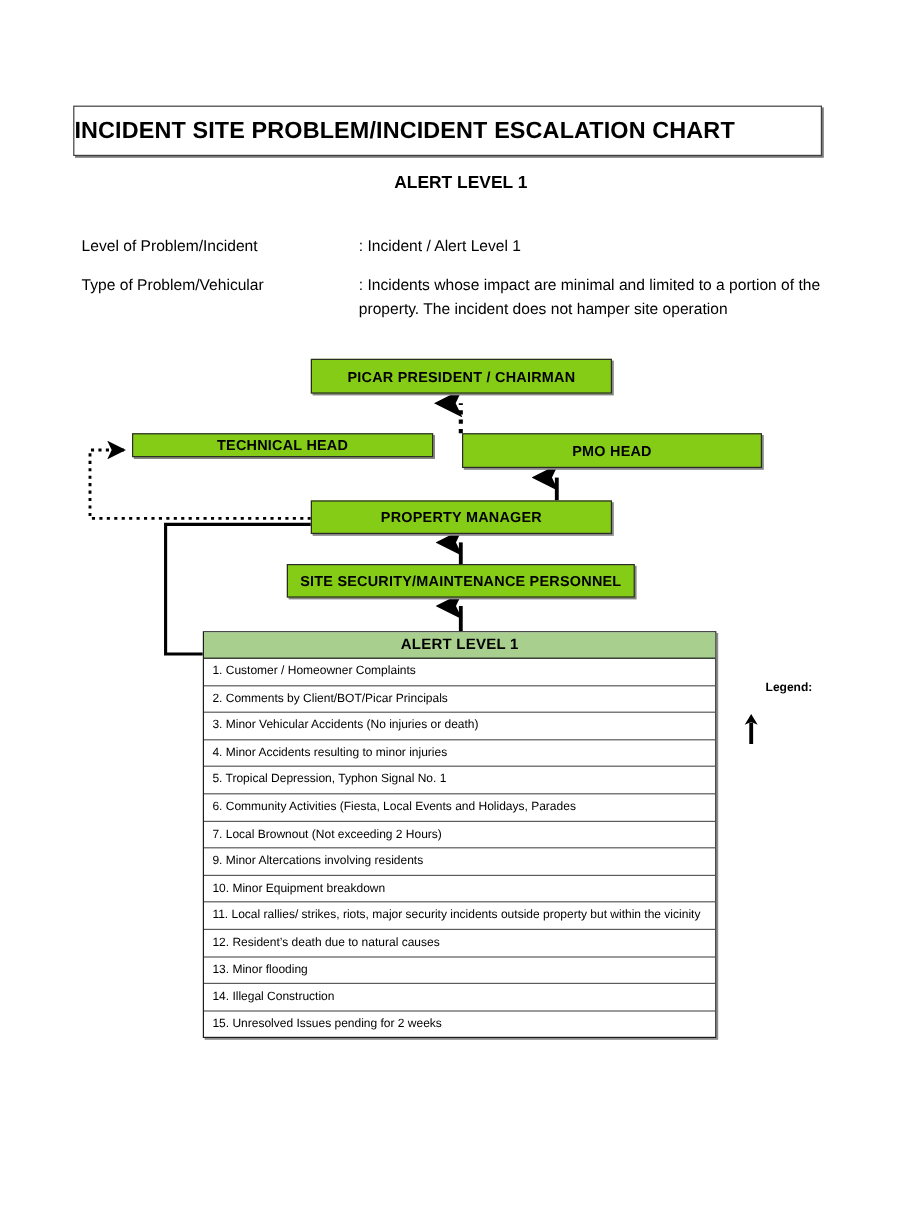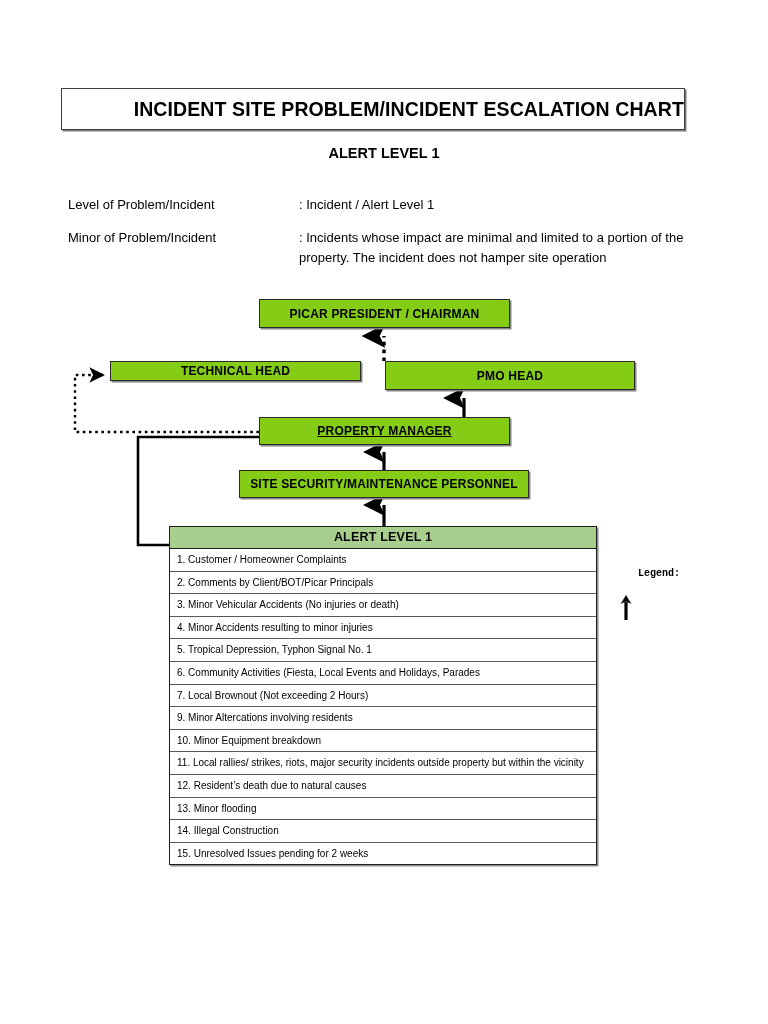--- a/index.html
+++ b/index.html
@@ -21,21 +21,21 @@
     position: absolute;
     left: 61px;
     top: 88px;
     width: 624px;
     height: 42px;
     border: 1.5px solid #3f3f3f;
     box-shadow: 1.5px 1.5px 0 #7a7a7a;
     box-sizing: border-box;
     display: flex;
     align-items: center;
-    justify-content: flex-end;
+    justify-content: flex-start;
   }
   #title-box .title-text {
     font-size: 19.5px;
     font-weight: bold;
     letter-spacing: .1px;
   }
 
   #subtitle {
     position: absolute;
     left: 0;
@@ -70,21 +70,21 @@
     align-items: center;
     justify-content: center;
     font-size: 12px;
     font-weight: bold;
     letter-spacing: .2px;
     z-index: 3;
   }
   #node-picar    { left: 259px; top: 299px; width: 251px; height: 29px; }
   #node-technical{ left: 110px; top: 361px; width: 251px; height: 20px; }
   #node-pmo      { left: 385px; top: 361px; width: 250px; height: 29px; }
-  #node-property { left: 259px; top: 417px; width: 251px; height: 28px; text-decoration: underline; }
+  #node-property { left: 259px; top: 417px; width: 251px; height: 28px; }
   #node-site     { left: 239px; top: 470px; width: 290px; height: 28px; }
 
   
   #connectors {
     position: absolute;
     left: 0; top: 0;
     width: 768px; height: 1024px;
     z-index: 1;
     pointer-events: none;
   }
@@ -124,21 +124,20 @@
     left: 620px;
     top: 568px;
     width: 148px;
     z-index: 4;
   }
   #legend .legend-title {
     font-size: 10px;
     font-weight: bold;
     margin-bottom: 16px;
     padding-left: 18px;
-    font-family: Liberation Mono, monospace;
   }
   .legend-row {
     position: relative;
     padding-left: 18px;
     margin-bottom: 29px;
   }
   .legend-row .legend-text {
     font-size: 9.6px;
     line-height: 13.5px;
   }
@@ -154,21 +153,21 @@
 <body>
 
 <div id="title-box">
   <span class="title-text">INCIDENT SITE PROBLEM/INCIDENT ESCALATION CHART</span>
 </div>
 
 <div id="subtitle">ALERT LEVEL 1</div>
 
 <div class="meta-row meta-label" id="meta-level-label">Level of Problem/Incident</div>
 <div class="meta-row meta-value" id="meta-level-value">: Incident / Alert Level 1</div>
-<div class="meta-row meta-label" id="meta-type-label">Minor of Problem/Incident</div>
+<div class="meta-row meta-label" id="meta-type-label">Type of Problem/Vehicular</div>
 <div class="meta-row meta-value" id="meta-type-value">: Incidents whose impact are minimal and limited to a portion of the property. The incident does not hamper site operation</div>
 
 <svg id="connectors" viewBox="0 0 768 1024">
   <defs>
     <marker id="arrow-solid" viewBox="0 0 10 10" refX="5" refY="9.4" markerWidth="7" markerHeight="7" orient="auto-start-reverse">
       <path d="M 5 0 L 10 10 L 5 7.6 L 0 10 z" fill="#000"></path>
     </marker>
     <marker id="arrow-right" viewBox="0 0 10 10" refX="9.4" refY="5" markerWidth="6.5" markerHeight="6.5" orient="auto">
       <path d="M 0 0 L 10 5 L 0 10 L 2.4 5 z" fill="#000"></path>
     </marker>

